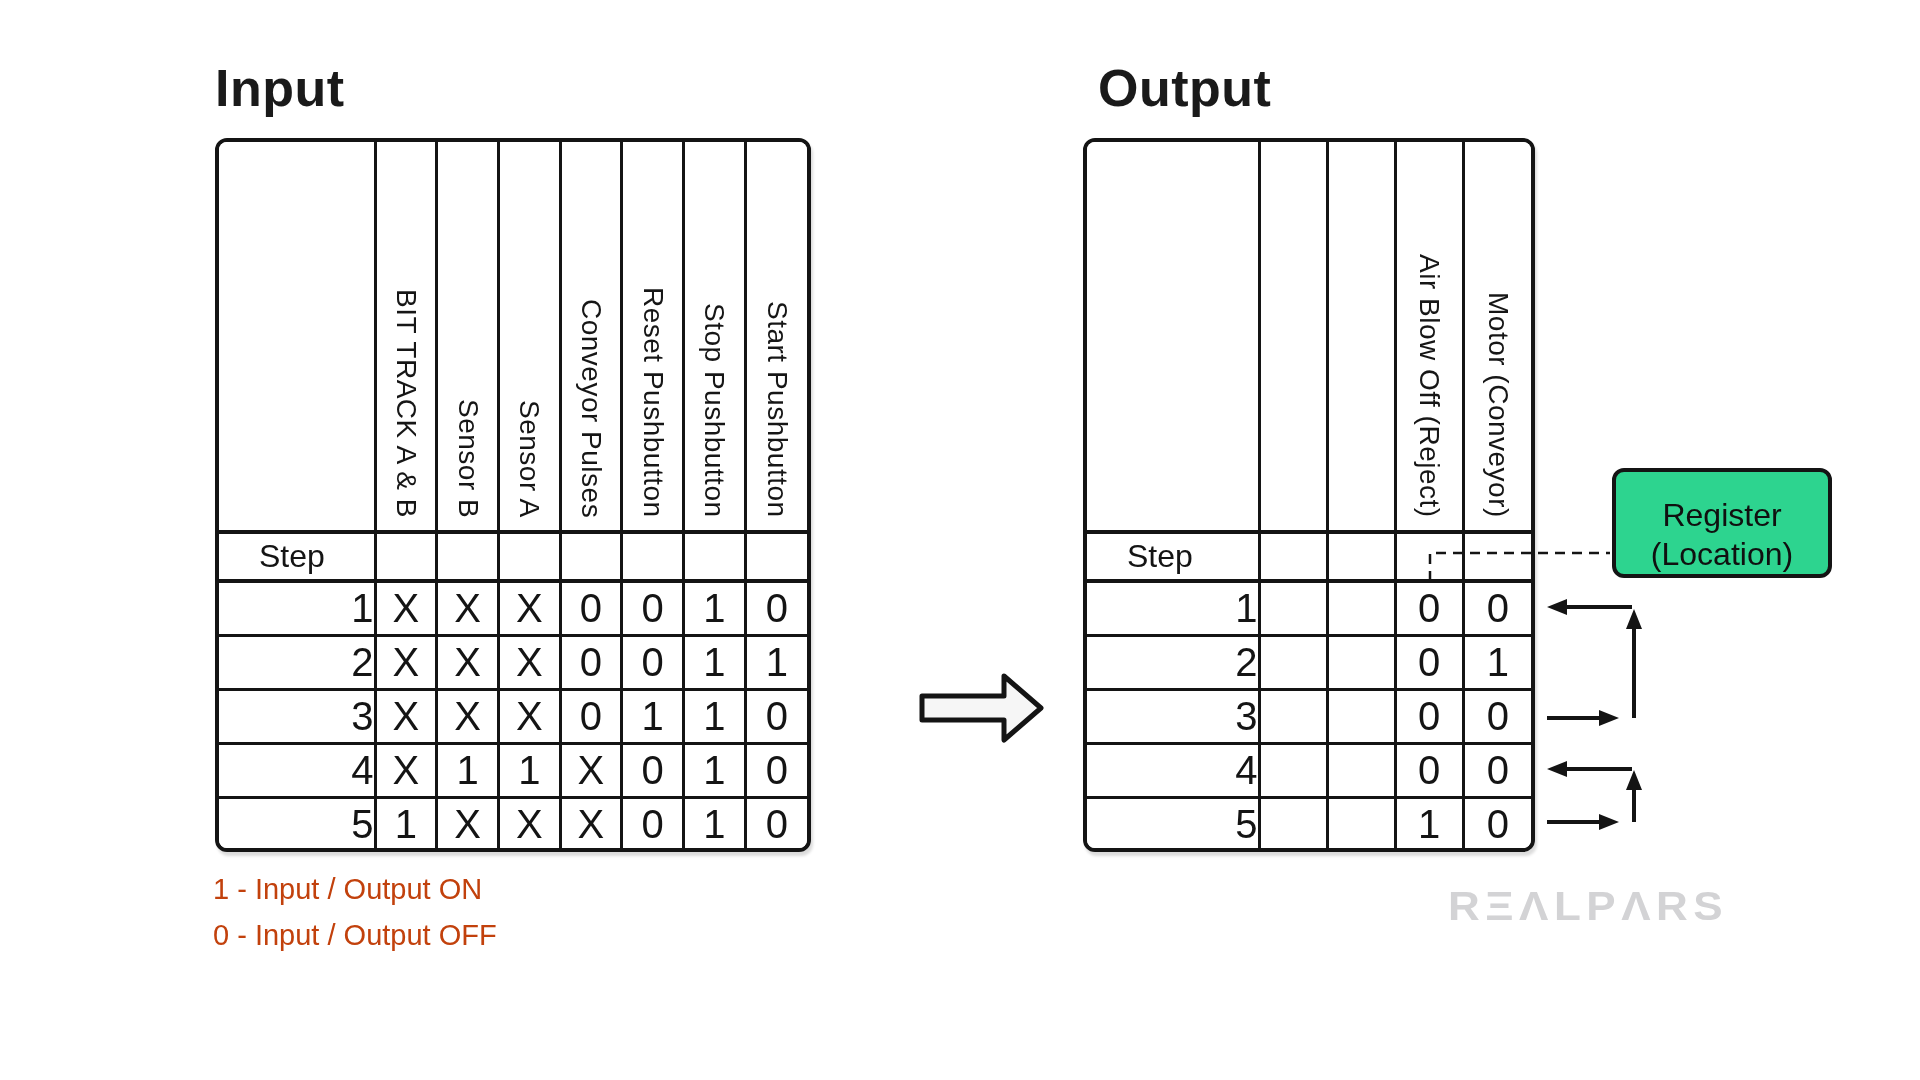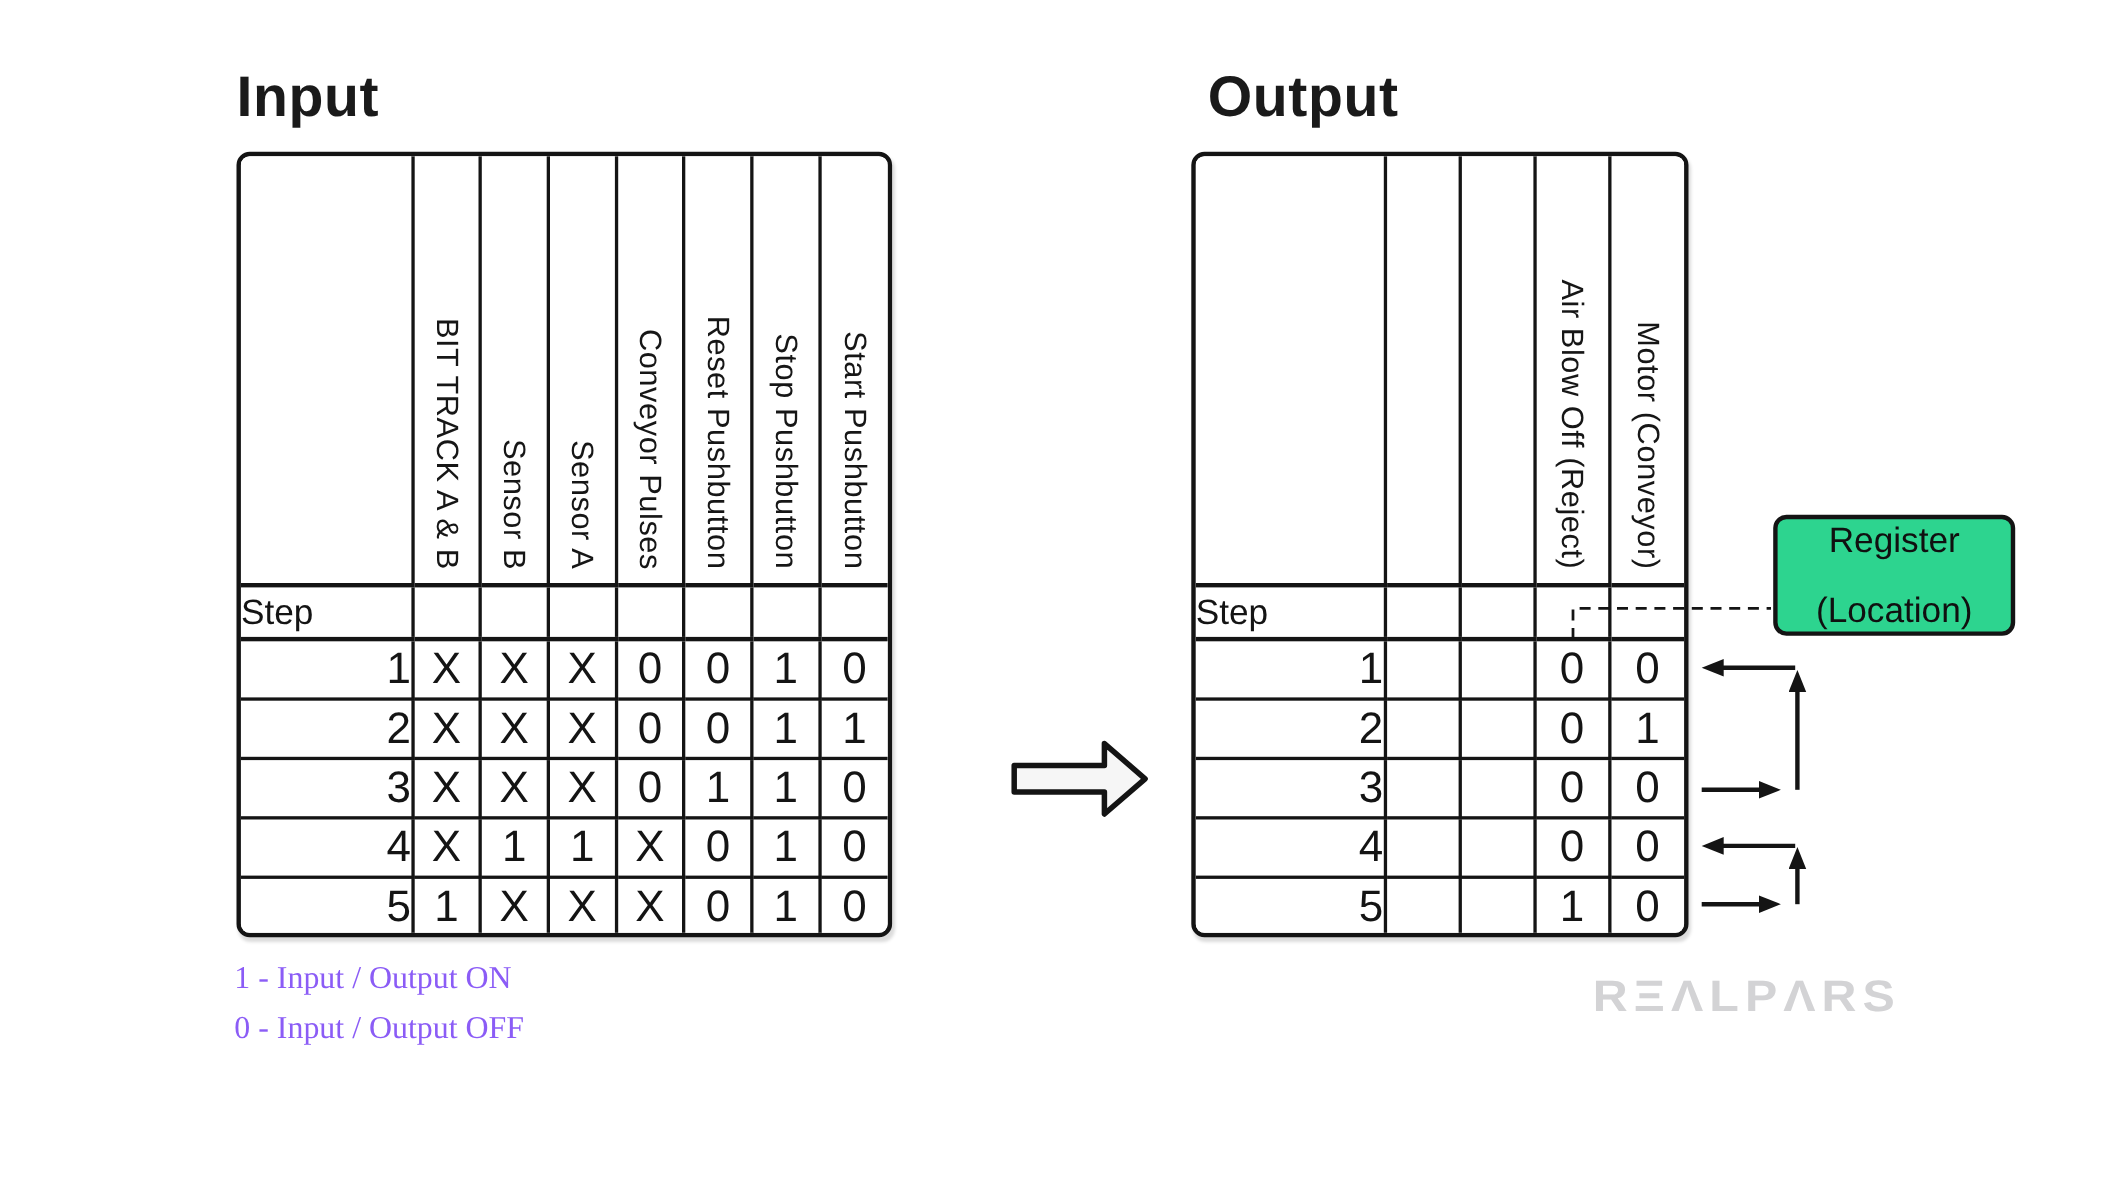--- a/index.html
+++ b/index.html
@@ -26,21 +26,21 @@
     box-sizing:border-box;
   }
   table.truth{border-collapse:collapse;table-layout:fixed;width:100%;height:100%;}
   table.truth td{
     border:3px solid var(--line);
     padding:0;overflow:hidden;
     background:#fff;
   }
   table.truth tr:first-child td{border-top:0;}
   table.truth tr:last-child td{border-bottom:0;}
-  table.truth td:first-child{border-left:0;}
+  table.truth td:first-child{border-left:0;padding-left:40px;}
   table.truth td:last-child{border-right:0;}
 
   tr.header-row{height:390px;}
   tr.step-row{height:49px;}
   tr.data-row{height:54px;}
   tr.step-row td{border-top-width:4px;border-bottom-width:4px;}
 
   td.hcell{background:#fbfbf9;vertical-align:bottom;}
   .hwrap{
     height:380px;box-sizing:border-box;
@@ -56,26 +56,26 @@
   td.step-num{font-size:40px;padding-right:16px;text-align:right;vertical-align:middle;}
   td.val{font-size:40px;text-align:center;vertical-align:middle;}
   td.hl{background:var(--hl);}
 
   
   .register{
     left:1612px;top:468px;width:220px;height:110px;
     background:var(--hl);
     border:4px solid var(--line);border-radius:12px;
     box-sizing:border-box;
-    display:flex;flex-direction:column;justify-content:space-between;align-items:center;
+    display:flex;flex-direction:column;justify-content:flex-end;align-items:center;
     font-size:32px;line-height:39px;color:#101010;
   }
 
   
-  .legend{left:213px;top:866px;font-size:29px;line-height:46px;color:#8b5cf6;font-family:Liberation Serif, serif;}
+  .legend{left:213px;top:866px;font-size:29px;line-height:46px;color:#c2410c;}
 
   
   .watermark{
     left:1448px;top:884px;
     font-size:40px;font-weight:700;letter-spacing:5px;
     color:var(--wm);
     transform:scaleX(1.1);transform-origin:left center;
   }
 
   svg.overlay{position:absolute;left:0;top:0;width:1920px;height:1080px;pointer-events:none;}

